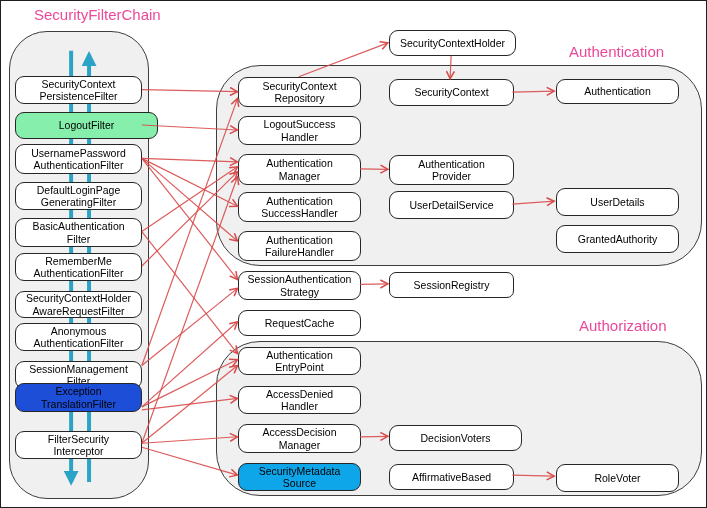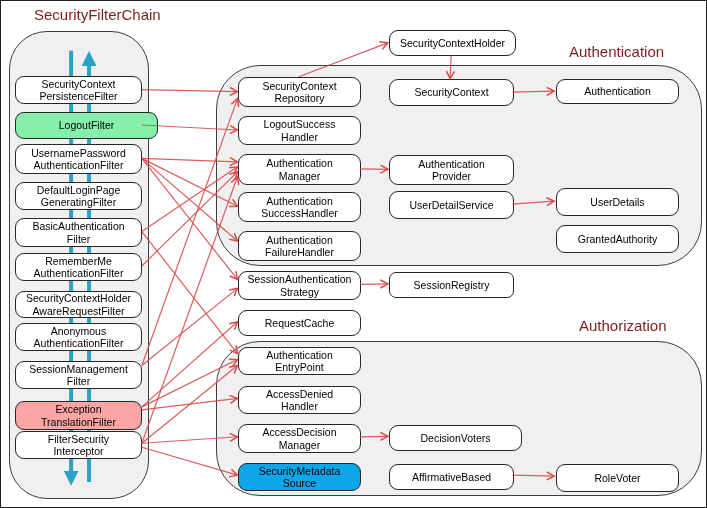--- a/index.html
+++ b/index.html
@@ -8,21 +8,21 @@
     border:1px solid #1f1f1f;background:#ffffff;overflow:hidden;
     font-family:"Liberation Sans", sans-serif;
   }
   .layer{position:absolute;left:0;top:0;width:100%;height:100%;}
   svg.layer{pointer-events:none;}
   .container-box{
     position:absolute;box-sizing:border-box;
     background:#f0f0f0;border:1.6px solid #3d3d3d;
   }
   .container-label{
-    position:absolute;font-size:15px;color:#7f1d1d;white-space:nowrap;
+    position:absolute;font-size:15px;color:#ec4899;white-space:nowrap;
   }
   .node{
     position:absolute;box-sizing:border-box;
     background:#ffffff;border:1.4px solid #262626;border-radius:9px;
     display:flex;align-items:center;justify-content:center;
     text-align:center;font-size:10.5px;line-height:1.15;color:#000;
     white-space:pre-line;padding:1px 2px;
   }
 </style>
 </head>
@@ -57,21 +57,21 @@
       <div class="node" style="left: 14px; top: 217px; width: 127px; height: 29px; background: rgb(255, 255, 255); border-color: rgb(38, 38, 38); text-align: center;">BasicAuthentication
 Filter</div>
       <div class="node" style="left: 14px; top: 252px; width: 127px; height: 28px; background: rgb(255, 255, 255); border-color: rgb(38, 38, 38);">RememberMe
 AuthenticationFilter</div>
       <div class="node" style="left: 14px; top: 290px; width: 127px; height: 27px; background: rgb(255, 255, 255); border-color: rgb(38, 38, 38);">SecurityContextHolder
 AwareRequestFilter</div>
       <div class="node" style="left: 14px; top: 322px; width: 127px; height: 28px; background: rgb(255, 255, 255); border-color: rgb(38, 38, 38);">Anonymous
 AuthenticationFilter</div>
       <div class="node" style="left: 14px; top: 360px; width: 127px; height: 28px; background: rgb(255, 255, 255); border-color: rgb(38, 38, 38);">SessionManagement
 Filter</div>
-      <div class="node" style="left: 14px; top: 400px; width: 127px; height: 29px; background: #fca5a5; border-color: rgb(38, 38, 38);">Exception
+      <div class="node" style="left: 14px; top: 382px; width: 127px; height: 29px; background: #1d4ed8; border-color: rgb(38, 38, 38);">Exception
 TranslationFilter</div>
       <div class="node" style="left: 14px; top: 430px; width: 127px; height: 28px; background: rgb(255, 255, 255); border-color: rgb(38, 38, 38);">FilterSecurity
 Interceptor</div>
       <div class="node" style="left: 388px; top: 29px; width: 127px; height: 26px; background: rgb(255, 255, 255); border-color: rgb(38, 38, 38);">SecurityContextHolder</div>
       <div class="node" style="left: 237px; top: 76px; width: 123px; height: 30px; background: rgb(255, 255, 255); border-color: rgb(38, 38, 38);">SecurityContext
 Repository</div>
       <div class="node" style="left: 237px; top: 115px; width: 123px; height: 29px; background: rgb(255, 255, 255); border-color: rgb(38, 38, 38);">LogoutSuccess
 Handler</div>
       <div class="node" style="left: 237px; top: 153px; width: 123px; height: 31px; background: rgb(255, 255, 255); border-color: rgb(38, 38, 38);">Authentication
 Manager</div>

